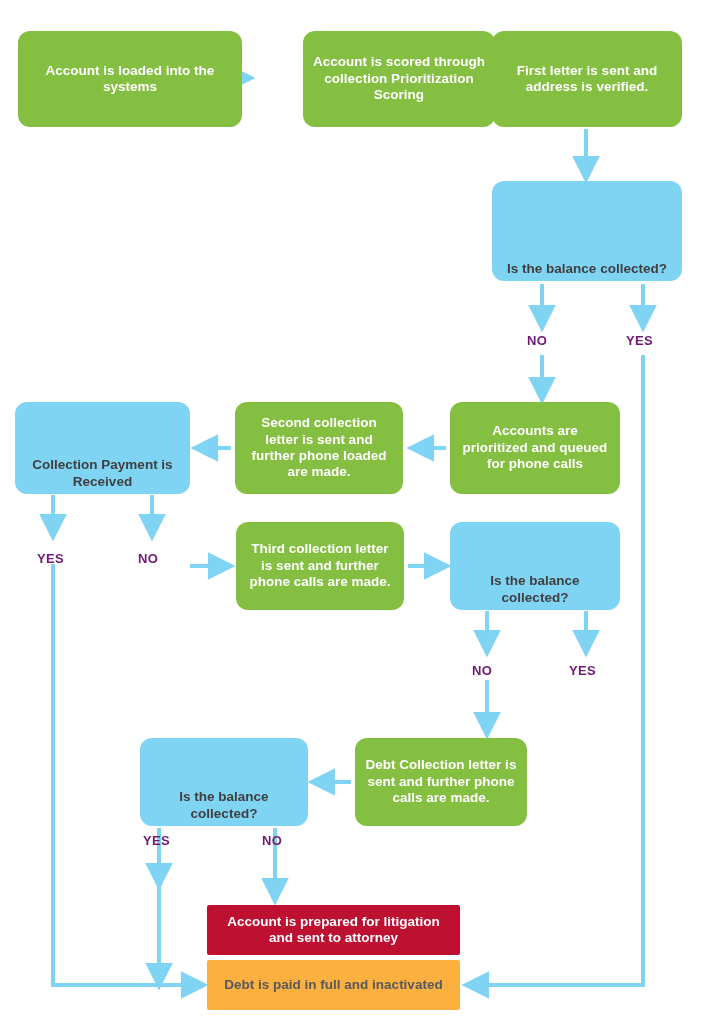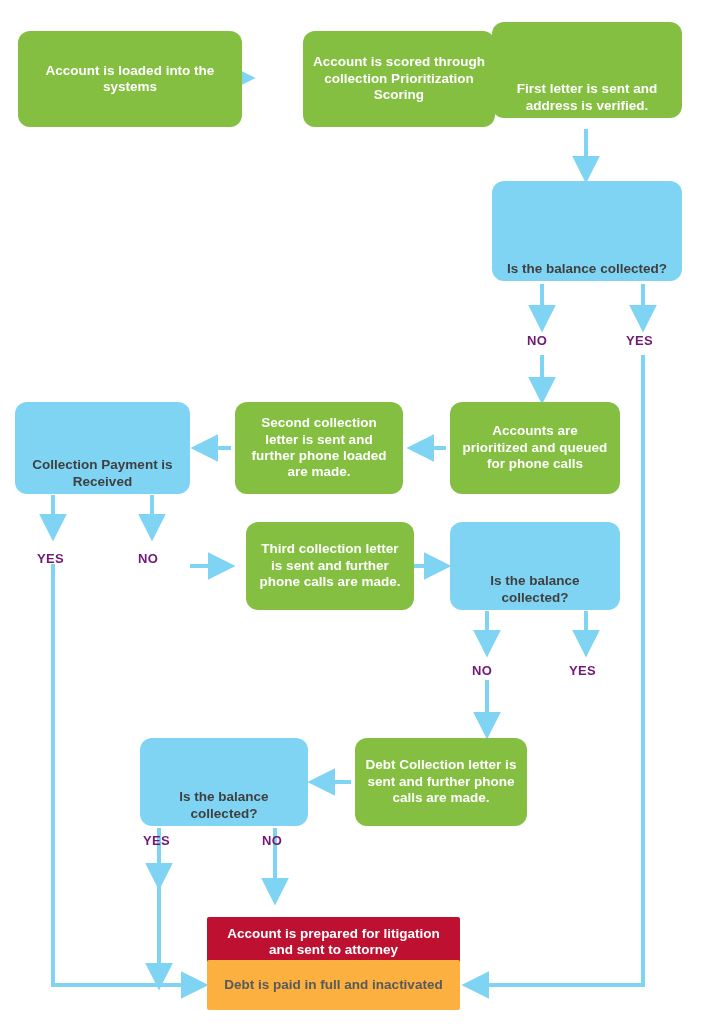--- a/index.html
+++ b/index.html
@@ -1,21 +1,21 @@
 <!DOCTYPE html>
 <html><head>
 <meta charset="utf-8">
 <style>
   html,body{margin:0;padding:0;background:#ffffff;}
   body{font-family:"Liberation Sans",sans-serif;}
   #canvas{position:relative;width:706px;height:1024px;background:#ffffff;overflow:hidden;}
   .node{position:absolute;box-sizing:border-box;display:flex;align-items:center;justify-content:center;text-align:center;line-height:1.22;font-weight:bold;padding:4px 8px;}
   .green{background:#84bf41;color:#ffffff;border-radius:12px;font-size:13.5px;}
   .blue{background:#7fd4f4;color:#3f3f3f;border-radius:12px;font-size:13.5px;align-items:flex-end;}
-  .red{background:#be1131;color:#ffffff;border-radius:2px;font-size:13.5px;margin-top:12px;}
+  .red{background:#be1131;color:#ffffff;border-radius:2px;font-size:13.5px;}
   .orange{background:#fbb040;color:#58595b;border-radius:2px;font-size:13.5px;}
   .lbl{position:absolute;font-size:13px;font-weight:bold;color:#701a75;letter-spacing:.3px;}
   svg.wires{position:absolute;left:0;top:0;width:706px;height:1024px;pointer-events:none;}
 </style>
 </head>
 <body>
 
 <div id="canvas">
 
   <svg class="wires" viewBox="0 0 706 1024">
@@ -50,21 +50,21 @@
   </svg>
 
   <div class="node green" style="left:18px;top:31px;width:224px;height:96px;">
     <span>Account is loaded into the systems</span>
   </div>
 
   <div class="node green" style="left:255px;top:31px;width:192px;height:96px;margin-left:48px;">
     <span>Account is scored through collection Prioritization Scoring</span>
   </div>
 
-  <div class="node green" style="left:492px;top:22px;width:190px;height:96px;align-items:flex-end;">
+  <div class="node green" style="left:492px;top:31px;width:190px;height:96px;">
     <span>First letter is sent and address is verified.</span>
   </div>
 
   <div class="node blue" style="left:492px;top:181px;width:190px;height:100px;">
     <span>Is the balance collected?</span>
   </div>
 
   <div class="lbl" style="left:527px;top:333px;">NO</div>
   <div class="lbl" style="left:626px;top:333px;">YES</div>
 
@@ -76,21 +76,21 @@
     <span>Second collection letter is sent and further phone loaded are made.</span>
   </div>
 
   <div class="node blue" style="left:15px;top:402px;width:175px;height:92px;">
     <span>Collection Payment is Received</span>
   </div>
 
   <div class="lbl" style="left:37px;top:551px;">YES</div>
   <div class="lbl" style="left:138px;top:551px;">NO</div>
 
-  <div class="node green" style="left:246px;top:522px;width:168px;height:88px;">
+  <div class="node green" style="left:236px;top:522px;width:168px;height:88px;">
     <span>Third collection letter is sent and further phone calls are made.</span>
   </div>
 
   <div class="node blue" style="left:450px;top:522px;width:170px;height:88px;">
     <span>Is the balance collected?</span>
   </div>
 
   <div class="lbl" style="left:472px;top:663px;">NO</div>
   <div class="lbl" style="left:569px;top:663px;">YES</div>
 

